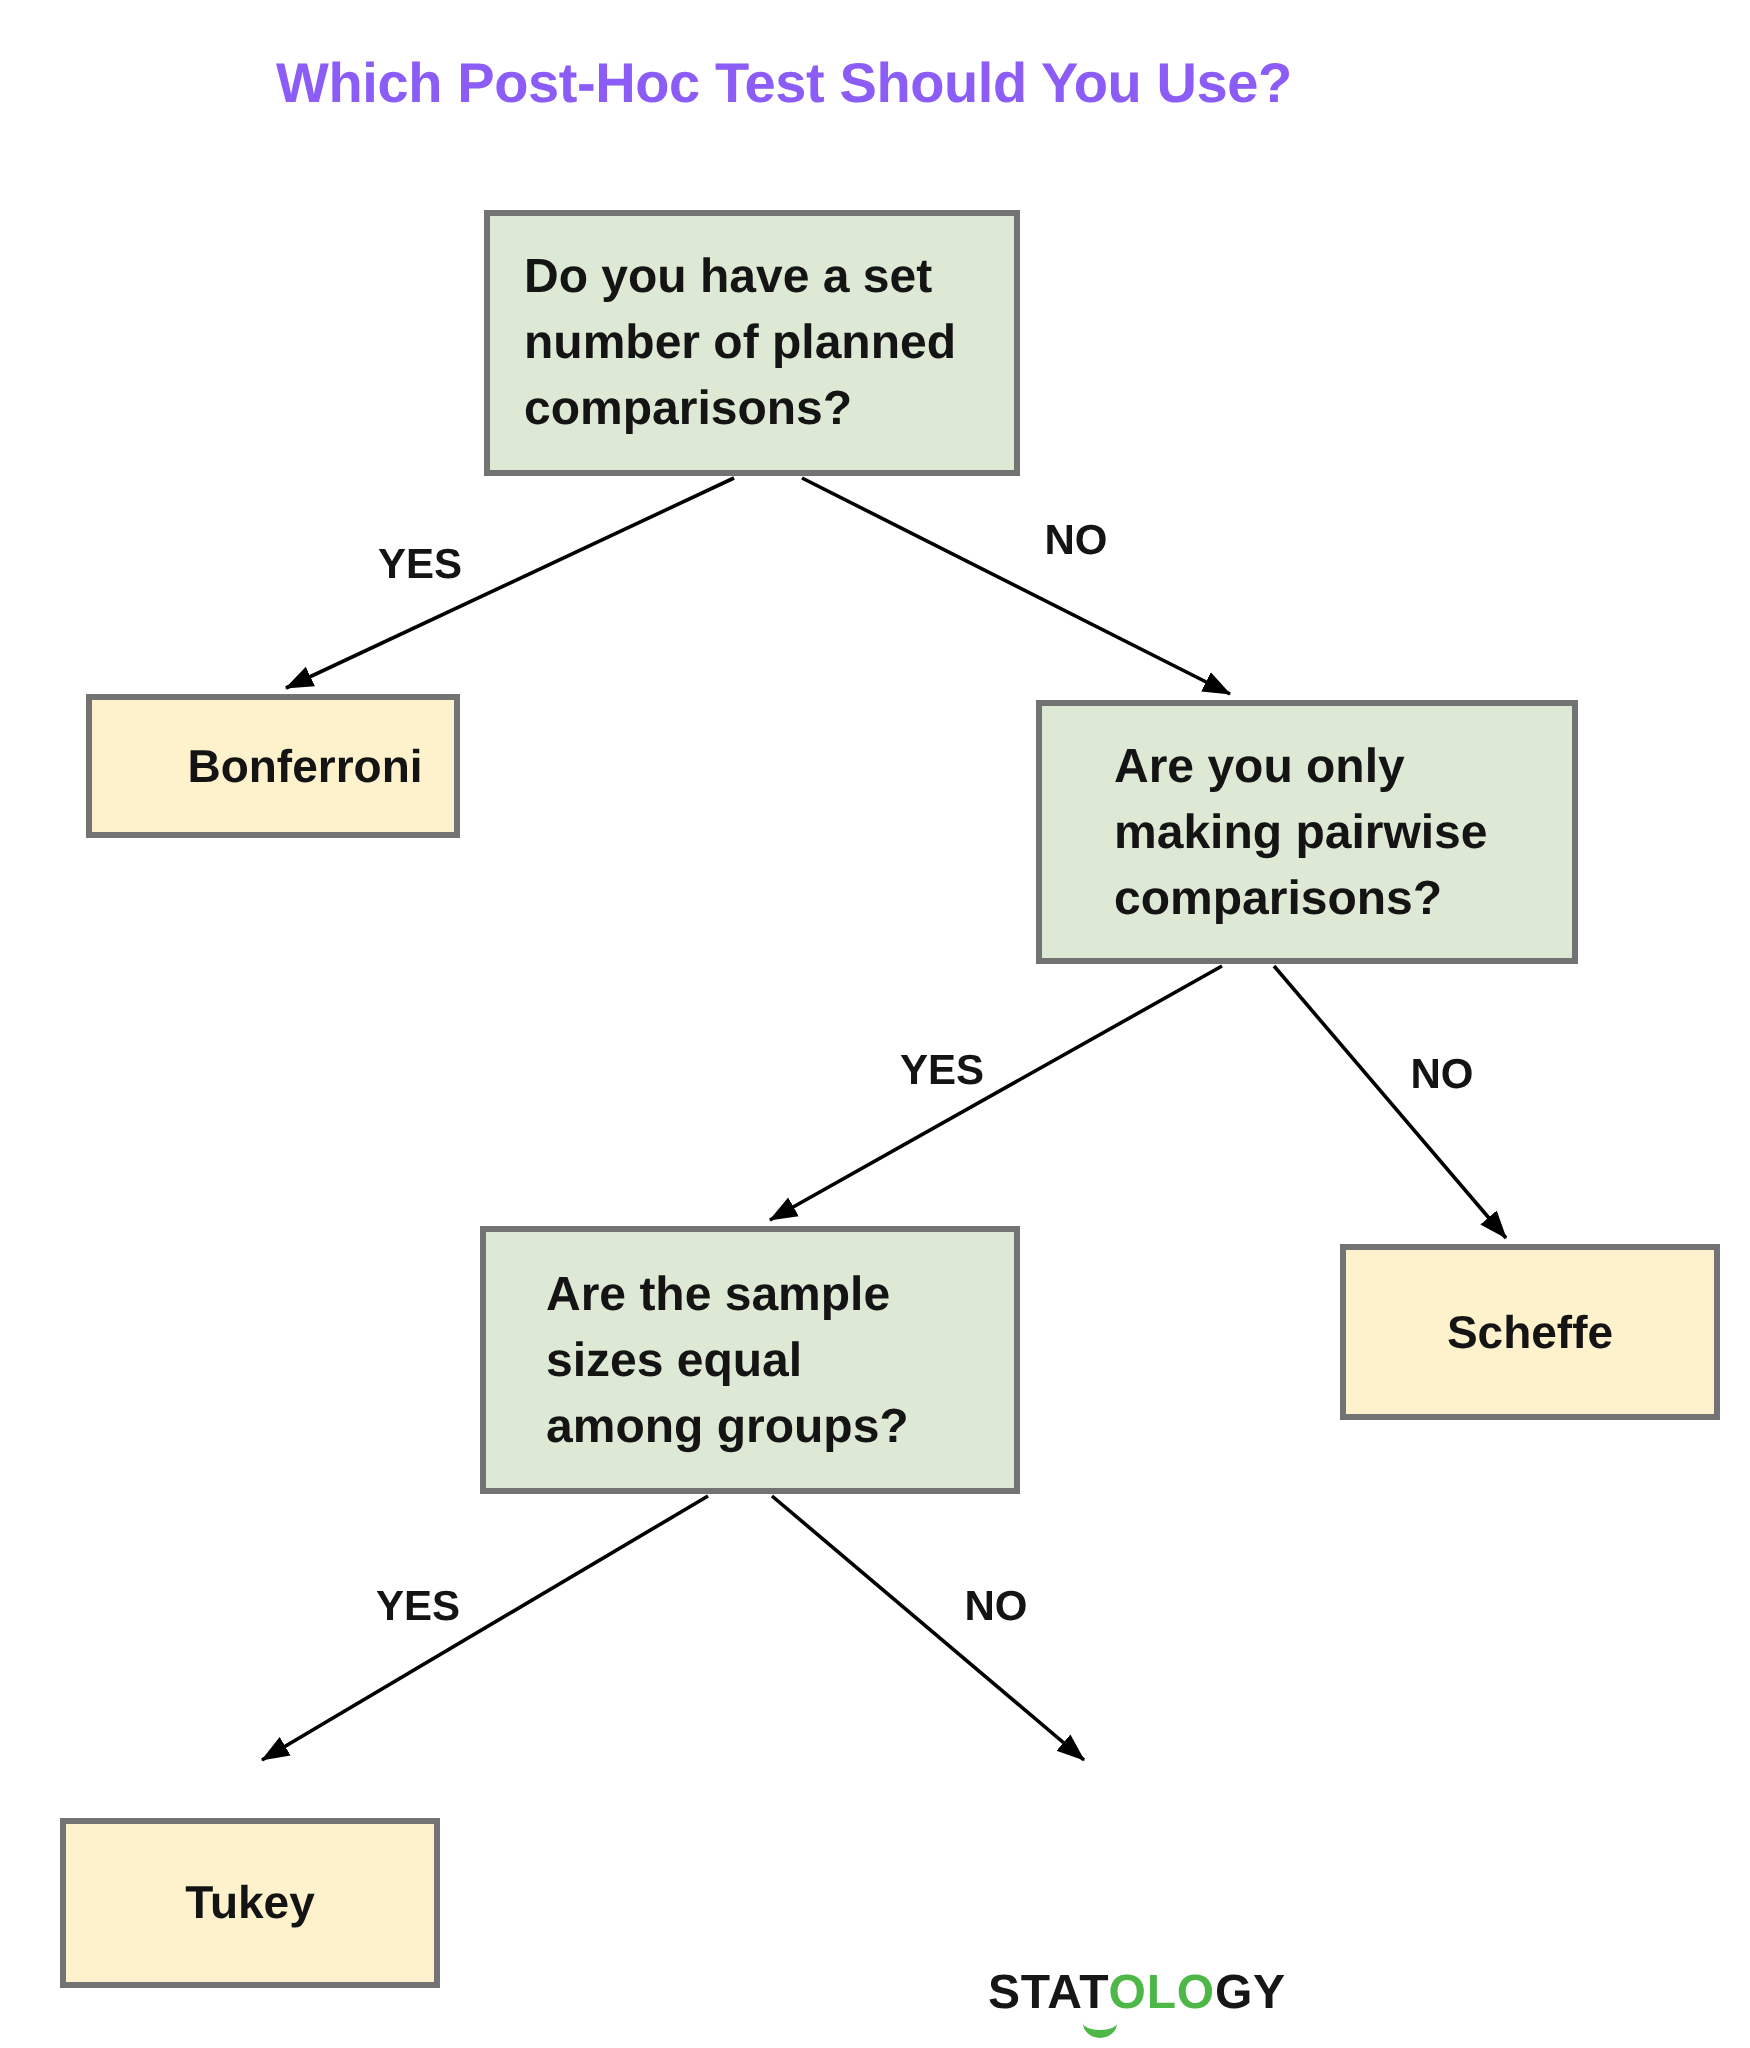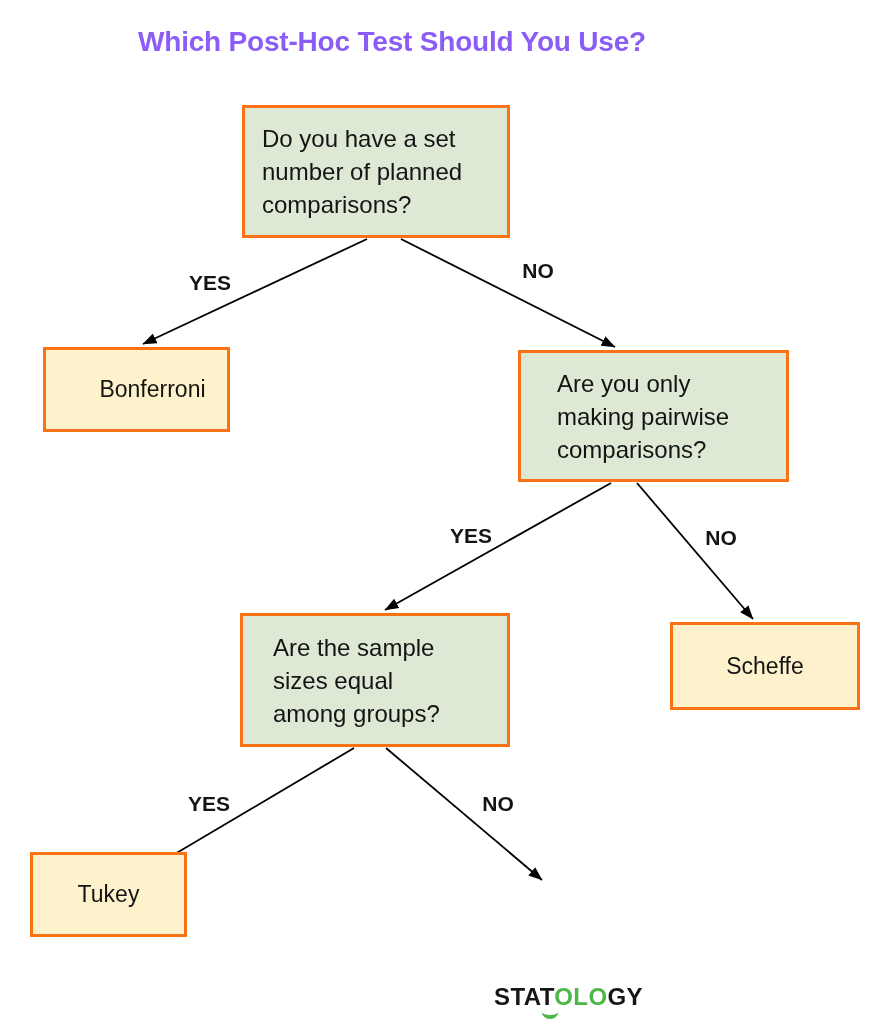--- a/index.html
+++ b/index.html
@@ -22,45 +22,45 @@
     width: 700px;
     text-align: center;
     font-size: 28px;
     font-weight: 700;
     color: #8b5cf6;
     letter-spacing: -0.2px;
   }
   .node {
     position: absolute;
     box-sizing: border-box;
-    border: 3px solid #f97316;
-    font-weight: 400;
+    border: 3px solid #737373;
+    font-weight: 700;
     color: #141414;
     display: flex;
     align-items: center;
   }
   .question {
     background: var(--question-fill, #dde9d4);
     font-size: 24px;
     line-height: 33px;
     white-space: pre-line;
     text-align: left;
   }
   .answer {
     background: var(--answer-fill, #fdf2cc);
     font-size: 23px;
     justify-content: center;
     text-align: center;
   }
   #q1 { left: 242px; top: 105px; width: 268px; height: 133px; padding-left: 17px; }
   #q2 { left: 518px; top: 350px; width: 271px; height: 132px; padding-left: 36px; }
   #q3 { left: 240px; top: 613px; width: 270px; height: 134px; padding-left: 30px; }
-  #ans-bonferroni   { left: 43px;  top: 347px; width: 187px; height: 85px; padding-left: 32px; }
+  #ans-bonferroni   { left: 43px;  top: 347px; width: 187px; height: 72px; padding-left: 32px; }
   #ans-scheffe      { left: 670px; top: 622px; width: 190px; height: 88px; }
-  #ans-tukey        { left: 30px;  top: 852px; width: 157px; height: 85px; }
+  #ans-tukey        { left: 30px;  top: 909px; width: 190px; height: 85px; }
   #ans-tukey-kramer { left: 458px; top: 883px; width: 185px; height: 85px; }
   .edge-label {
     position: absolute;
     transform: translate(-50%, -50%);
     font-size: 21px;
     font-weight: 700;
     color: #141414;
   }
   #lbl-q1-yes { left: 210px; top: 283px; }
   #lbl-q1-no  { left: 538px; top: 271px; }

